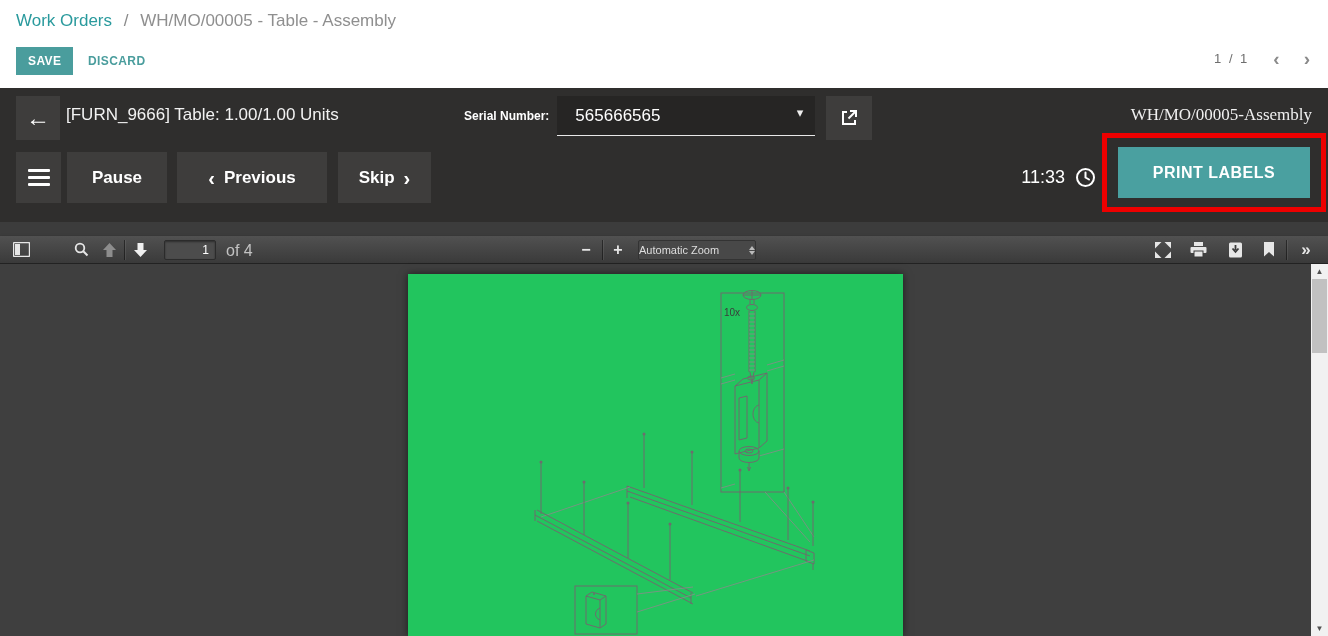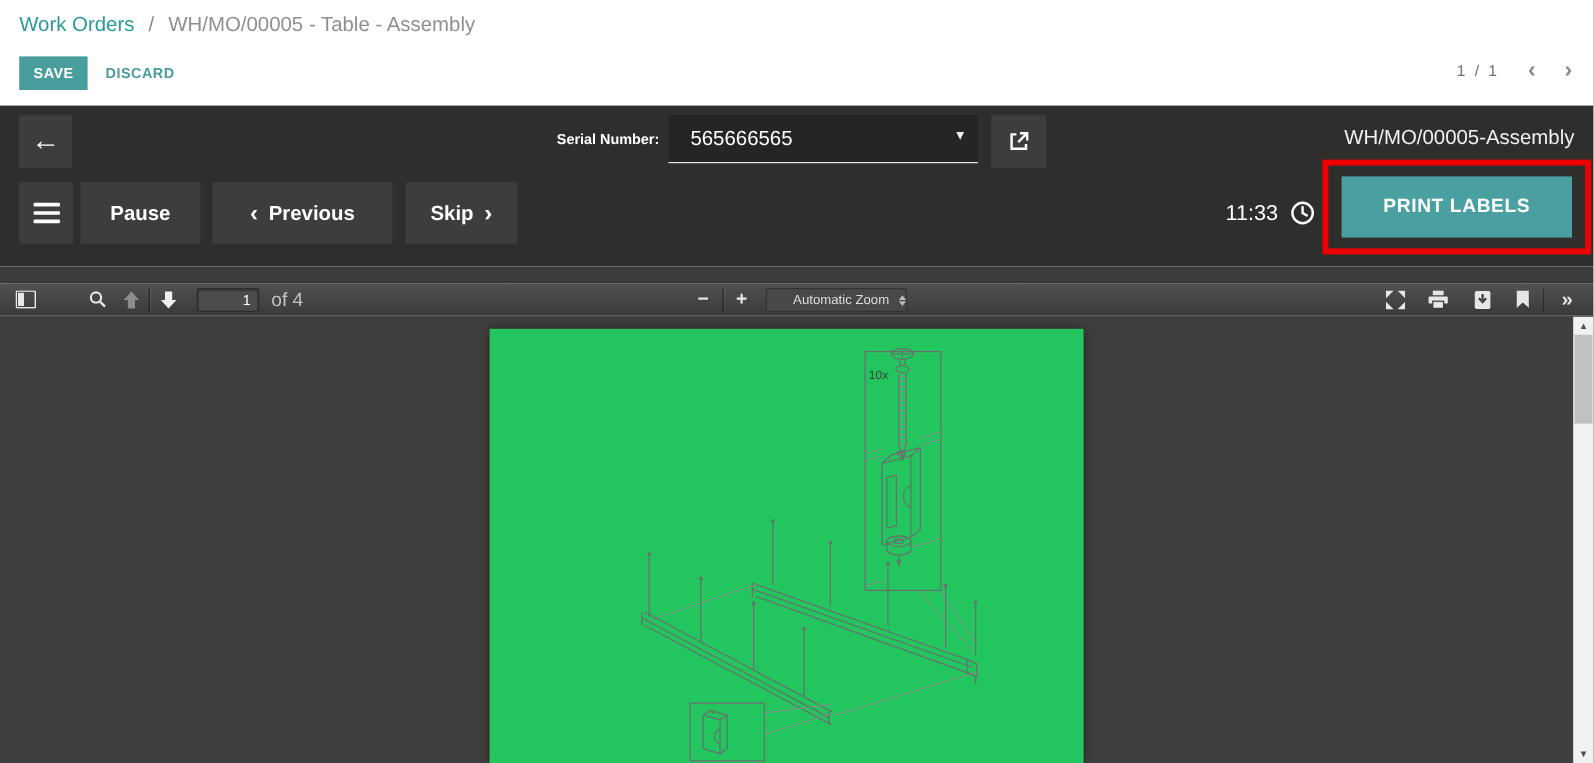--- a/index.html
+++ b/index.html
@@ -27,21 +27,21 @@
               display:flex; align-items:center; justify-content:center; }
   .btn-back { position:absolute; left:16px; top:8px; width:44px; height:44px; font-size:24px; font-weight:700; }
   .wo-title { position:absolute; left:66px; top:17px; font-size:17px; color:#f2f2f2; }
   .serial-wrap { position:absolute; left:464px; top:8px; display:flex; align-items:center;justify-content:space-between; }
   .serial-label { font-size:12px; font-weight:700; color:#fff; margin-right:8px; }
   .serial-field { position:relative; width:258px; height:40px; }
   .serial-input { width:100%; height:100%; background:#262524; border:none; border-bottom:1px solid #e8e8e8;
                   color:#fff; font-family:inherit; font-size:17px; padding:0 34px 0 18px; }
   .serial-caret { position:absolute; right:12px; top:9px; color:#eee; font-size:13px; pointer-events:none; }
   .btn-external { position:absolute; left:826px; top:8px; width:46px; height:44px; }
-  .wo-ref { position:absolute; right:16px; top:17px; font-size:17px; color:#f0f0f0; }
+  .wo-ref { position:absolute; right:16px; top:17px; font-size:17px; color:#f0f0f0;font-family:Liberation Serif, serif; }
 
   .btn-menu { position:absolute; left:16px; top:64px; width:45px; height:51px; flex-direction:column; gap:4px; }
   .menu-bar { width:22px; height:3px; background:#fff; border-radius:1px; }
   .row2-btn { position:absolute; top:64px; height:51px; font-size:17px; font-weight:700; gap:9px; }
   .btn-pause { left:67px; width:100px; }
   .btn-previous { left:177px; width:150px; }
   .btn-skip { left:338px; width:93px; }
   .hdr-chev { font-size:20px; font-weight:700; line-height:18px; }
   .timer-wrap { position:absolute; right:232px; top:64px; height:51px; display:flex; align-items:center; gap:10px; }
   .timer-text { font-size:18px; color:#fff; }
@@ -59,21 +59,21 @@
              justify-content:center; background:none; border:none; cursor:pointer; color:#e6e6e6; font-family:inherit; }
   .tb-sep { position:absolute; top:4px; width:1px; height:20px; background:rgba(0,0,0,.45);
             box-shadow:1px 0 0 rgba(255,255,255,.08); }
   .tb-pageinput { position:absolute; left:164px; top:4px; width:52px; height:20px; background:#4c4c4c;
                   border:1px solid #2b2b2b; border-radius:2px; color:#fff; font-family:inherit; font-size:12px;
                   text-align:right; padding-right:6px; box-shadow:inset 0 1px 2px rgba(0,0,0,.4); }
   .tb-pagecount { position:absolute; left:226px; top:6px; color:#c2c2c2; font-size:16px; }
   .tb-zoomtext { font-size:16px; font-weight:700; color:#e6e6e6; }
   .tb-dropdown { position:absolute; left:638px; top:4px; width:118px; height:20px; background:#484848;
                  border:1px solid #333; border-radius:2px; color:#dedede; font-size:11px;
-                 display:flex; align-items:center; justify-content:flex-end; gap:8px; cursor:pointer; }
+                 display:flex; align-items:center; justify-content:space-between; gap:8px; cursor:pointer; }
   .dd-arrows { display:flex; flex-direction:column; gap:1px; }
   .dd-arrows span { width:0; height:0; border-left:3px solid transparent; border-right:3px solid transparent; }
   .dd-up { border-bottom:4px solid #bbb; }
   .dd-down { border-top:4px solid #bbb; }
   .tb-more { font-size:17px; font-weight:700; color:#e6e6e6; }
 
   .pdf-content { position:absolute; left:0; top:264px; width:1328px; height:372px; background:#3f3f3f; }
   .pdf-page { position:absolute; left:408px; top:10px; width:495px; height:362px; background:#22c55e;
               box-shadow:0 0 8px rgba(0,0,0,.55); }
 
@@ -105,20 +105,21 @@
   <div class="pager">
     <span class="pager-count">1 / 1</span>
     <span class="pager-chev">‹</span>
     <span class="pager-chev">›</span>
   </div>
 
   <div class="wo-header">
     <button class="dark-btn btn-back">
       <span>←</span>
     </button>
+    <div class="wo-title">[FURN_9666] Table: 1.00/1.00 Units</div>
 
     <div class="serial-wrap">
       <span class="serial-label">Serial Number:</span>
       <div class="serial-field">
         <input class="serial-input" value="565666565" style="">
         <span class="serial-caret">▾</span>
       </div>
     </div>
     <button class="dark-btn btn-external">
       <span>

